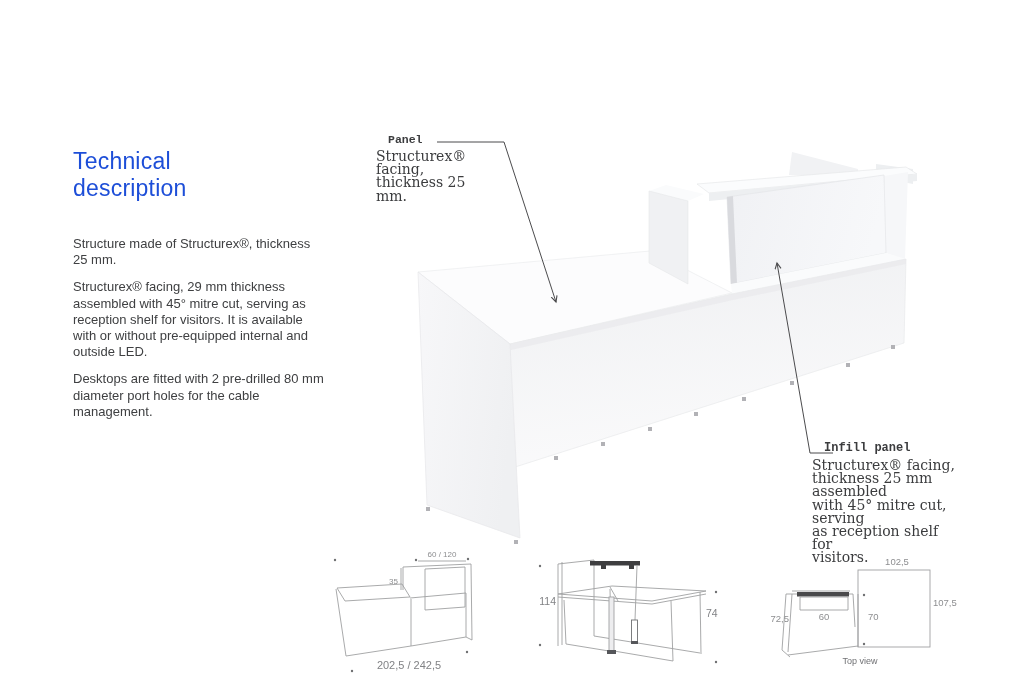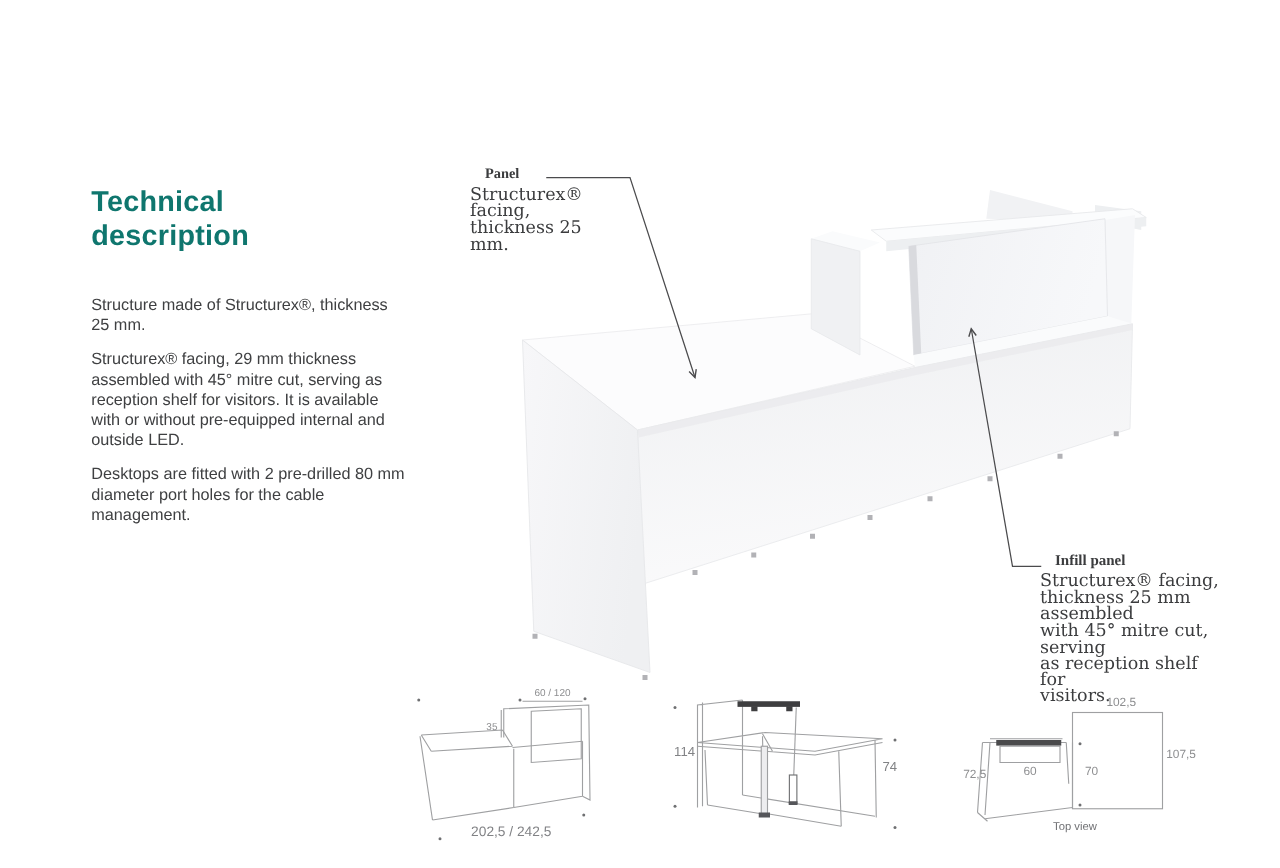--- a/index.html
+++ b/index.html
@@ -2,39 +2,39 @@
 <html><head>
 <meta charset="utf-8">
 <style>
   html,body{margin:0;padding:0;background:#ffffff;}
   .page{
     position:relative;width:1024px;height:694px;background:#ffffff;
     font-family:"Liberation Sans",sans-serif;overflow:hidden;
   }
   .page-title{
     position:absolute;left:73px;top:148px;width:160px;
-    font-size:23px;line-height:27px;font-weight:700;color:#0f766e;
+    font-size:23px;line-height:27px;font-weight:400;color:#1d4ed8;
     letter-spacing:0.2px;
   }
   .description{
     position:absolute;left:73px;top:236px;width:252px;
     font-size:13px;line-height:16.2px;color:#3f4042;
   }
   .description p{margin:0 0 11px 0;}
   .callout{position:absolute;color:#3b3c3e;}
   .callout .callout-title{
-    font-family:Liberation Serif, serif;font-weight:700;
+    font-family:Liberation Mono, monospace;font-weight:700;
     font-size:11.5px;line-height:13px;margin:0 0 4px 0;color:#3b3c3e;padding-left:12px;
   }
   .callout .callout-desc{
     font-family:"DejaVu Serif",serif;font-size:14px;line-height:13.2px;
     color:#3b3c3e;white-space:pre-line;margin:0;
   }
   #callout-panel{left:376px;top:133px;width:120px;}
-  #callout-infill{left:832px;top:442px;width:150px;}
+  #callout-infill{left:812px;top:442px;width:150px;}
   #callout-infill .callout-title{font-size:12px;}
   svg.art{position:absolute;left:0;top:0;}
   .dim{font-family:"Liberation Sans",sans-serif;}
 </style>
 </head>
 <body>
 
 <div class="page">
 
   <div class="page-title">Technical description</div>

